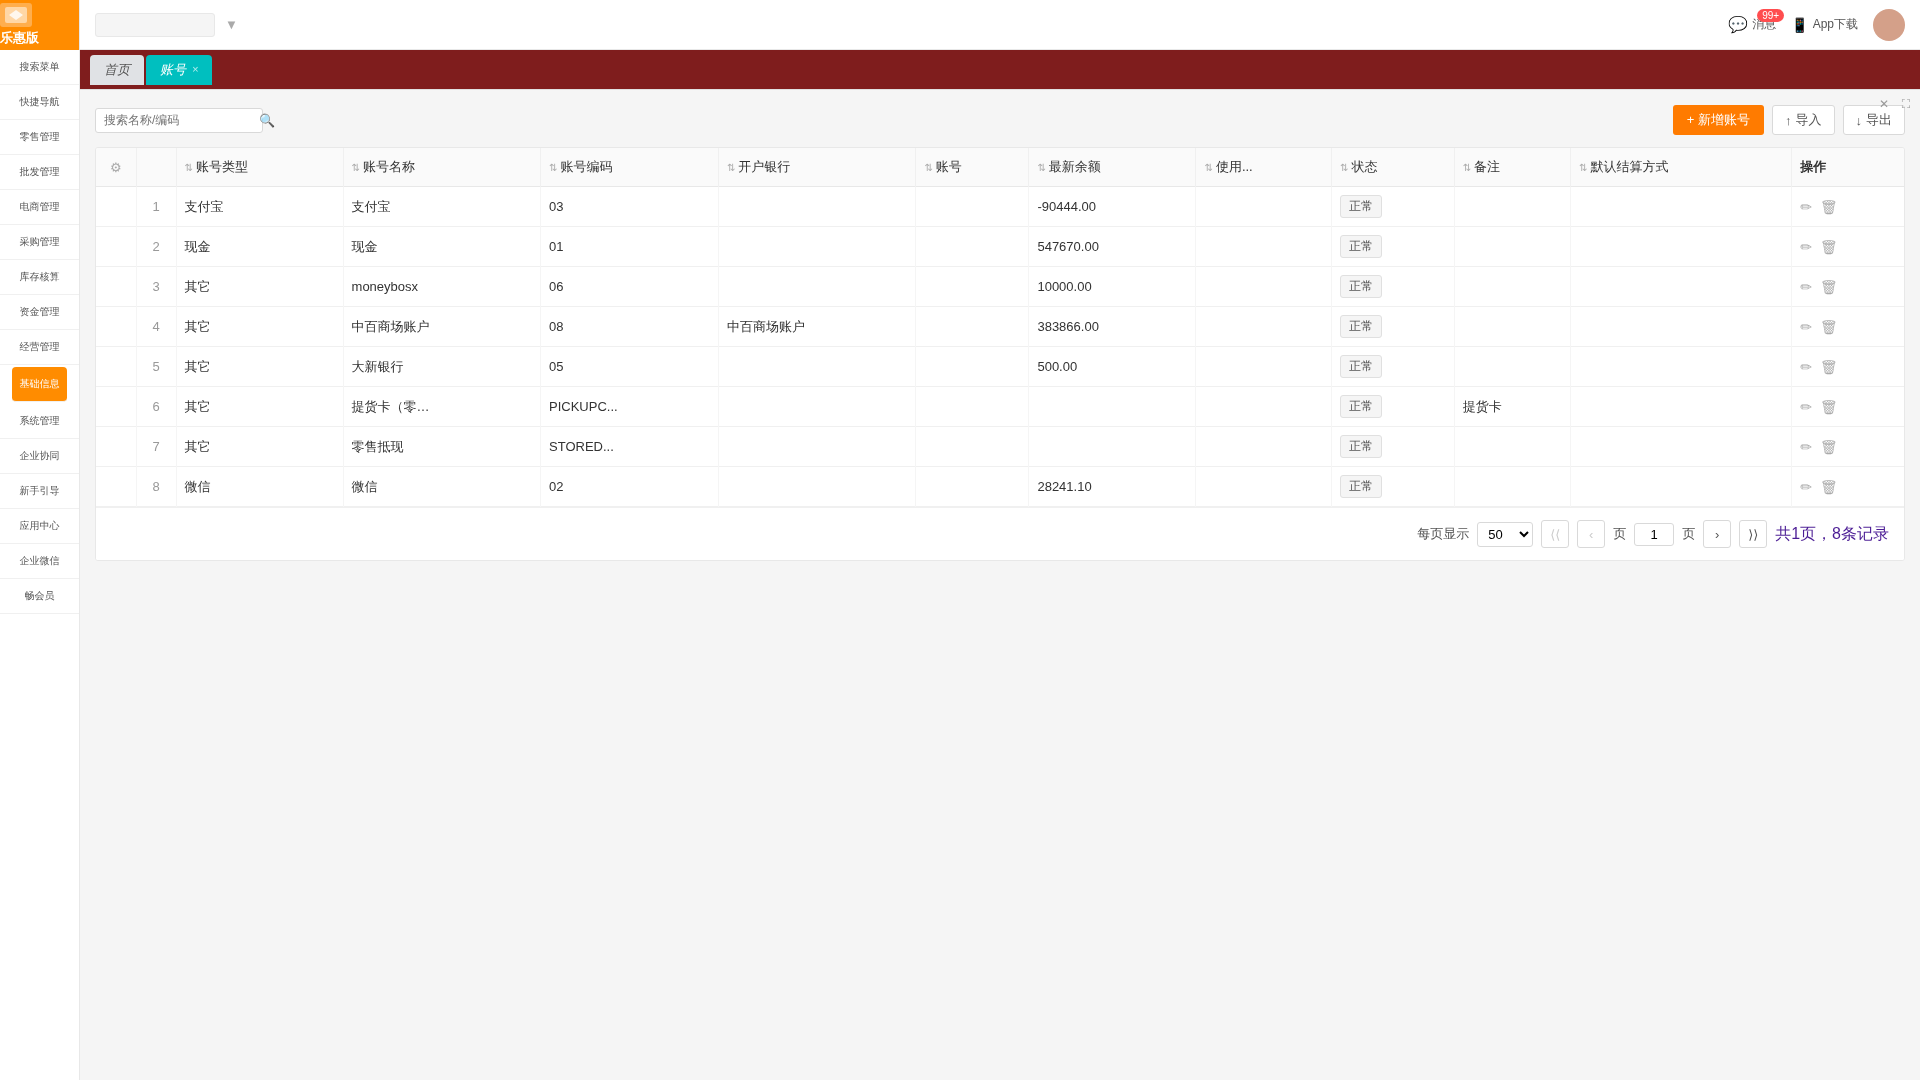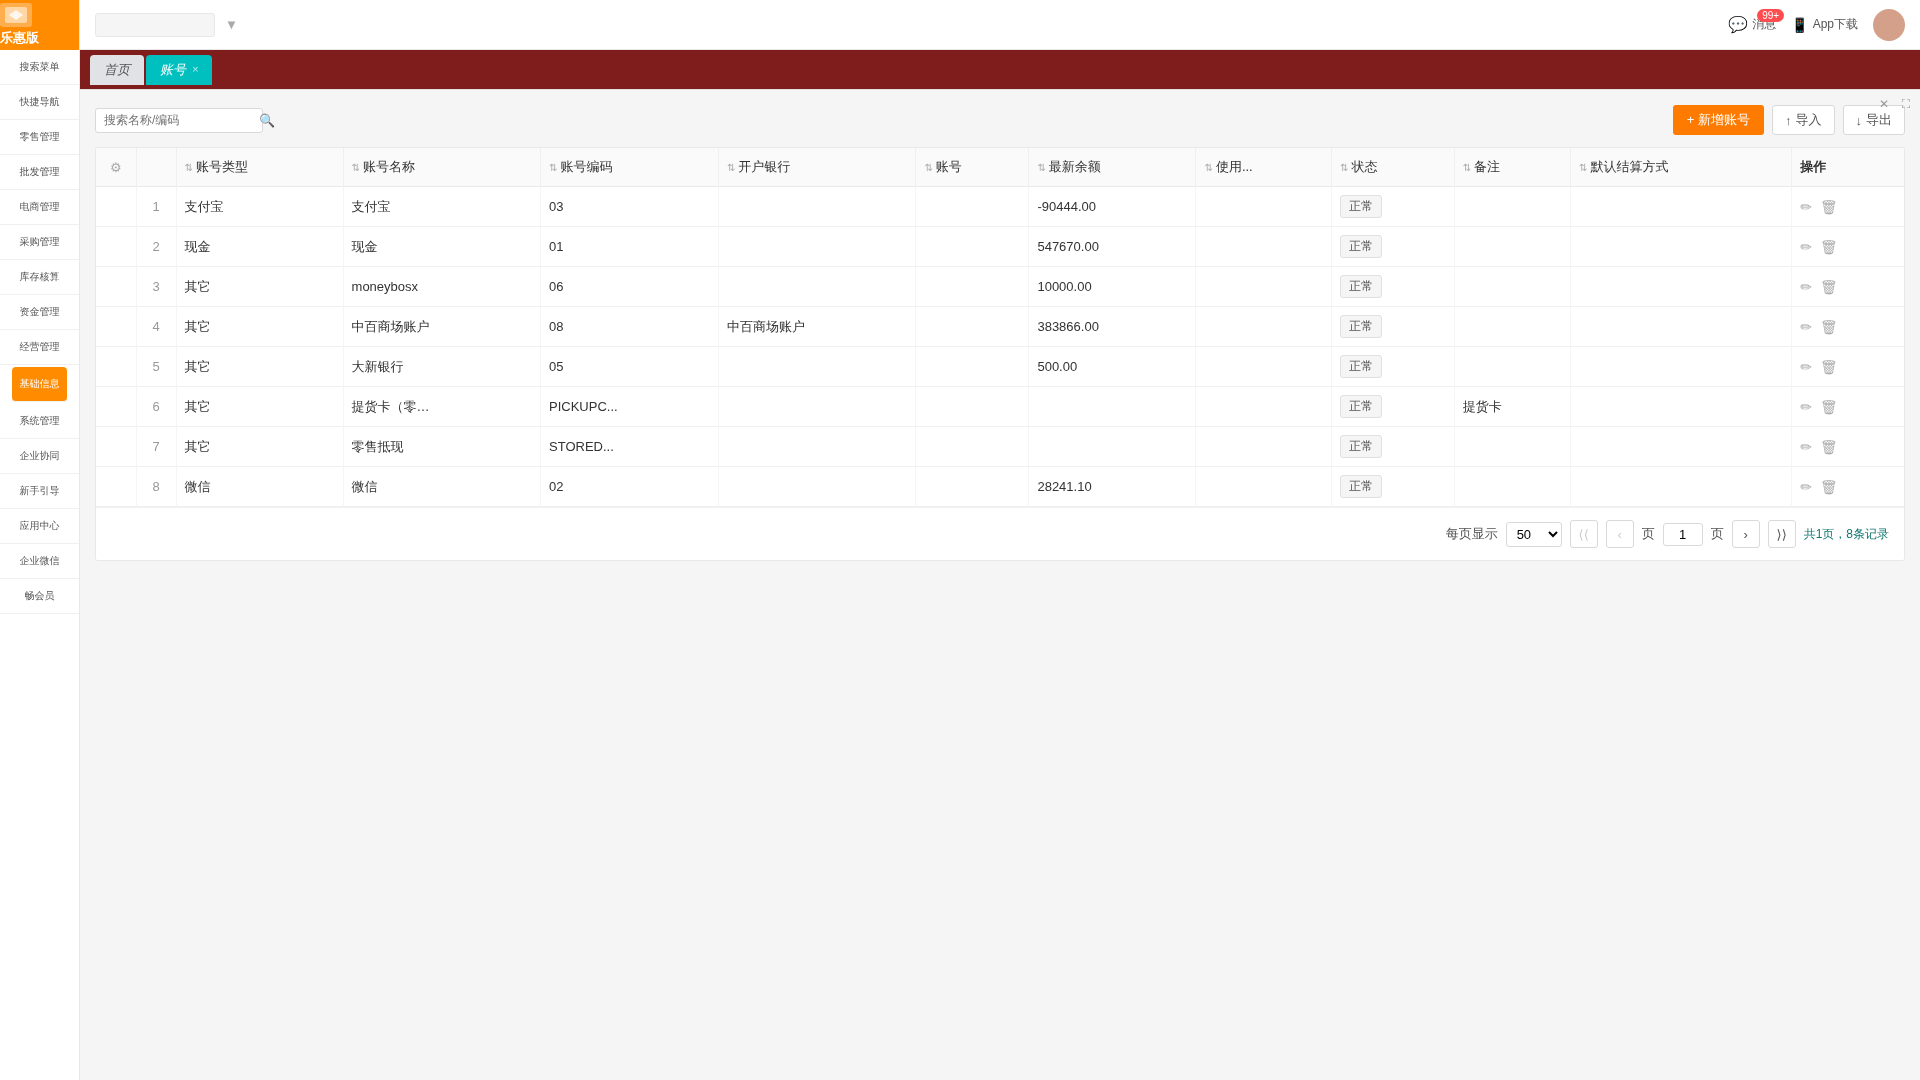--- a/index.html
+++ b/index.html
@@ -328,21 +328,21 @@
     }
     .page-btn.disabled { color: #ccc; cursor: not-allowed; }
     .page-input {
       width: 40px;
       border: 1px solid #d9d9d9;
       border-radius: 3px;
       text-align: center;
       padding: 3px;
       font-size: 13px;
     }
-    .page-total { color: #0f766e; font-size: 12px; }
+    .page-total { color: #4c1d95; font-size: 16px; }
   </style>
 </head>
 <body>
 
 <div class="sidebar">
   <div class="sidebar-logo">
     <div class="logo-icon">
       <svg width="24" height="18" viewBox="0 0 24 18" fill="none">
         <rect x="1" y="1" width="22" height="16" rx="2" fill="rgba(255,255,255,0.5)"></rect>
         <path d="M5 9 L12 4 L19 9 L12 14 Z" fill="white" opacity="0.8"></path>

